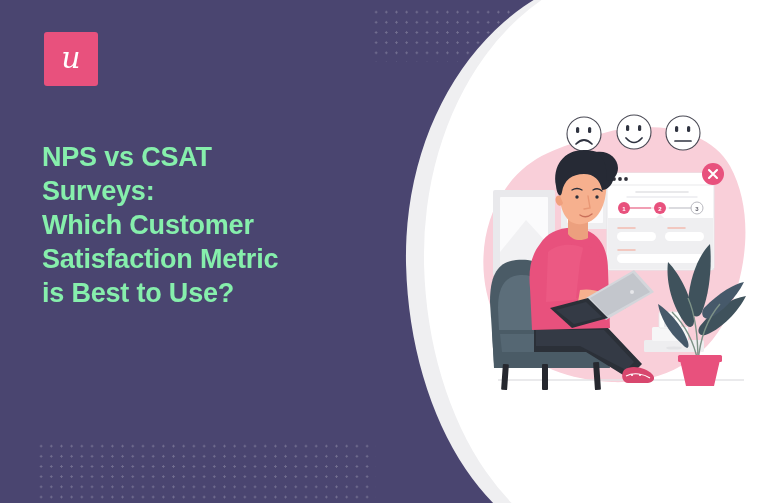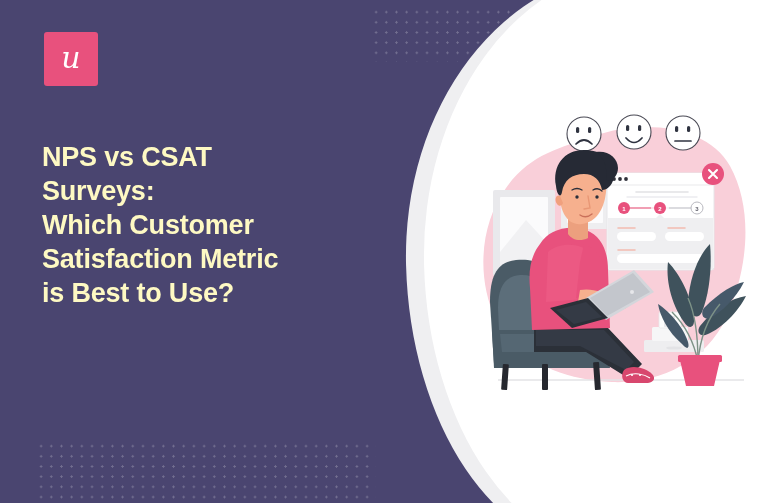--- a/index.html
+++ b/index.html
@@ -86,21 +86,21 @@
     box-sizing: border-box;
     user-select: none;
   }
 
   
   #headline {
     position: absolute;
     left: 42px;
     top: 140px;
     width: 330px;
-    color: #fef9c3;
+    color: #86efac;
     font-size: 27px;
     font-weight: bold;
     line-height: 34px;
     letter-spacing: -0.2px;
     white-space: pre-line;
   }
 
   
   #illustration {
     position: absolute;

